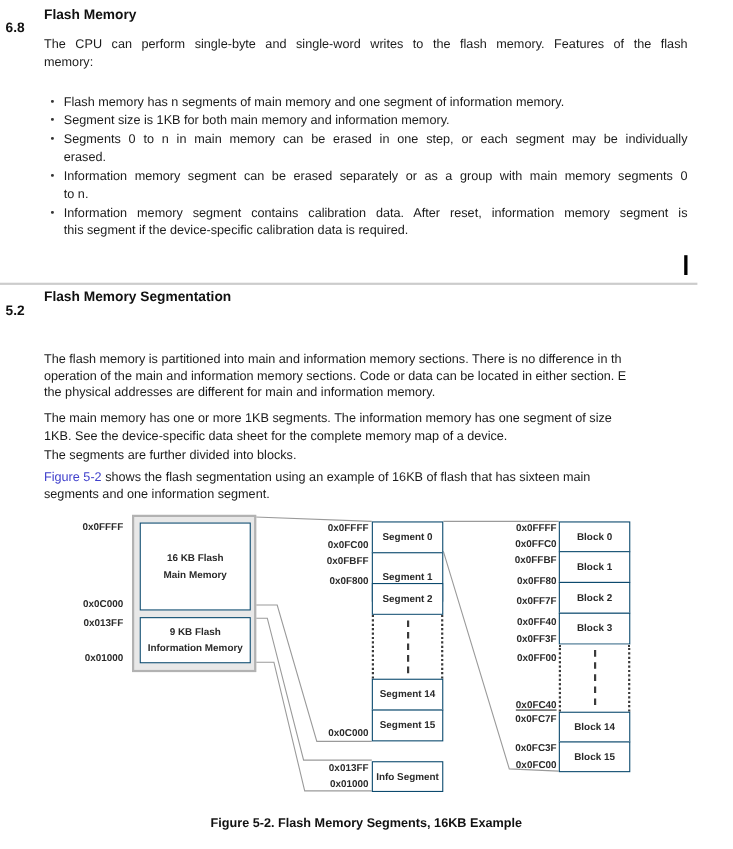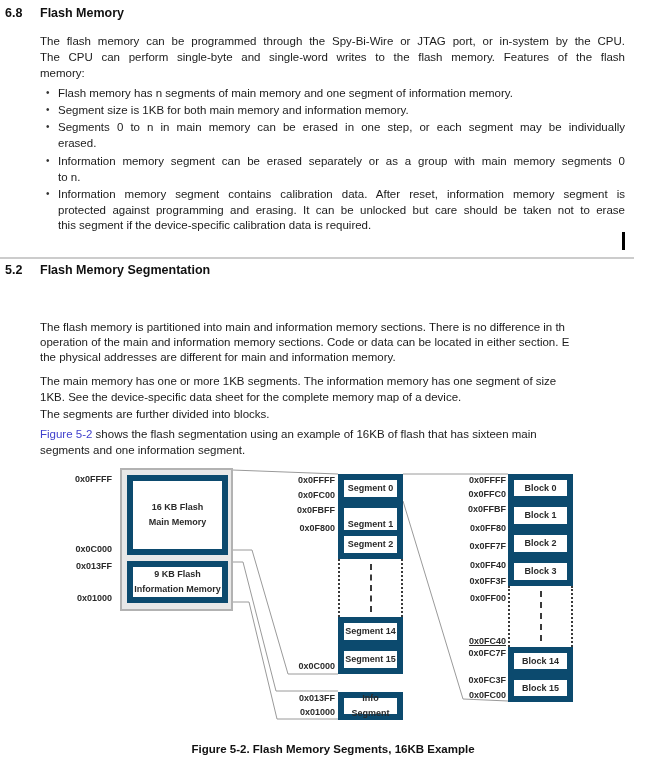--- a/index.html
+++ b/index.html
@@ -1,35 +1,35 @@
 <!DOCTYPE html>
 <html><head>
 <meta charset="utf-8">
 <style>
   html,body{margin:0;padding:0;background:#fff;}
   .page{position:relative;width:666px;height:772px;background:#fff;overflow:hidden;
         font-family:"Liberation Sans", sans-serif;color:#1b1b1b;}
   
   .h{position:absolute;left:0;width:660px;font-weight:bold;font-size:12.5px;color:#111;}
-  .hnum{position:absolute;left:5px;top:0;}
+  .hnum{position:absolute;left:5px;top:12px;}
   .htitle{position:absolute;left:40px;top:0;}
   
   .para{position:absolute;left:40px;width:585px;font-size:11.5px;line-height:16px;}
   .para52{position:absolute;left:40px;width:626px;font-size:11.5px;line-height:15px;}
   .jline{text-align:justify;text-align-last:justify;white-space:nowrap;}
   .line{white-space:nowrap;}
   
   .bullet{position:absolute;left:46px;width:579px;font-size:11.5px;line-height:15.5px;}
   .bdot{position:absolute;left:0;top:-1px;font-size:10px;color:#333;}
   .btext{margin-left:12px;width:567px;}
   .link{color:#4040cc;}
   .changebar{position:absolute;left:622px;top:232px;width:3px;height:18px;background:#000;}
   .rule{position:absolute;left:0;top:257px;width:634px;height:2px;background:#cccccc;}
   
-  .dgbox{position:absolute;box-sizing:border-box;background:#fff;border:6px solid #0c4a6e;
+  .dgbox{position:absolute;box-sizing:border-box;background:#fff;border:1px solid #0c4a6e;
          display:flex;flex-direction:column;align-items:center;justify-content:center;
          font-size:9px;font-weight:bold;color:#2a2a2a;line-height:15px;text-align:center;}
   .frame{position:absolute;box-sizing:border-box;background:#e8e8e8;border:2px solid #b2b2b2;}
   .addr{position:absolute;font-size:9px;font-weight:bold;color:#2a2a2a;text-align:right;
         height:11px;line-height:11px;}
   .addrL{left:58px;width:54px;}
   .addrM{left:287px;width:48px;}
   .addrR{left:458px;width:48px;}
   .dashedbox{position:absolute;box-sizing:border-box;background:#fff;
              border-left:2px dotted #3a3a3a;border-right:2px dotted #3a3a3a;}
@@ -42,21 +42,20 @@
 <body>
 
 <div class="page">
 
   <div class="h" style="top:6px;height:16px;">
     <span class="hnum">6.8</span>
     <span class="htitle">Flash Memory</span>
   </div>
 
   <div class="para" style="top:33px;">
-    <div class="jline">The flash memory can be programmed through the Spy-Bi-Wire or JTAG port, or in-system by the CPU.</div>
     <div class="jline">The CPU can perform single-byte and single-word writes to the flash memory. Features of the flash</div>
     <div class="line">memory:</div>
   </div>
 
   <div class="bullet" style="top:86px;">
     <span class="bdot">•</span>
     <div class="btext">
         <div class="line">Flash memory has n segments of main memory and one segment of information memory.</div>
       </div>
   </div>
@@ -77,21 +76,20 @@
     <span class="bdot">•</span>
     <div class="btext">
       <div class="jline">Information memory segment can be erased separately or as a group with main memory segments 0</div>
       <div class="line">to n.</div>
     </div>
   </div>
   <div class="bullet" style="top:187px;">
     <span class="bdot">•</span>
     <div class="btext">
       <div class="jline">Information memory segment contains calibration data. After reset, information memory segment is</div>
-      <div class="jline">protected against programming and erasing. It can be unlocked but care should be taken not to erase</div>
       <div class="line">this segment if the device-specific calibration data is required.</div>
     </div>
   </div>
 
   <div class="changebar"></div>
   <div class="rule"></div>
 
   <div class="h" style="top:263px;height:16px;text-align:right;">
     <span class="hnum">5.2</span>
     <span class="htitle">Flash Memory Segmentation</span>

